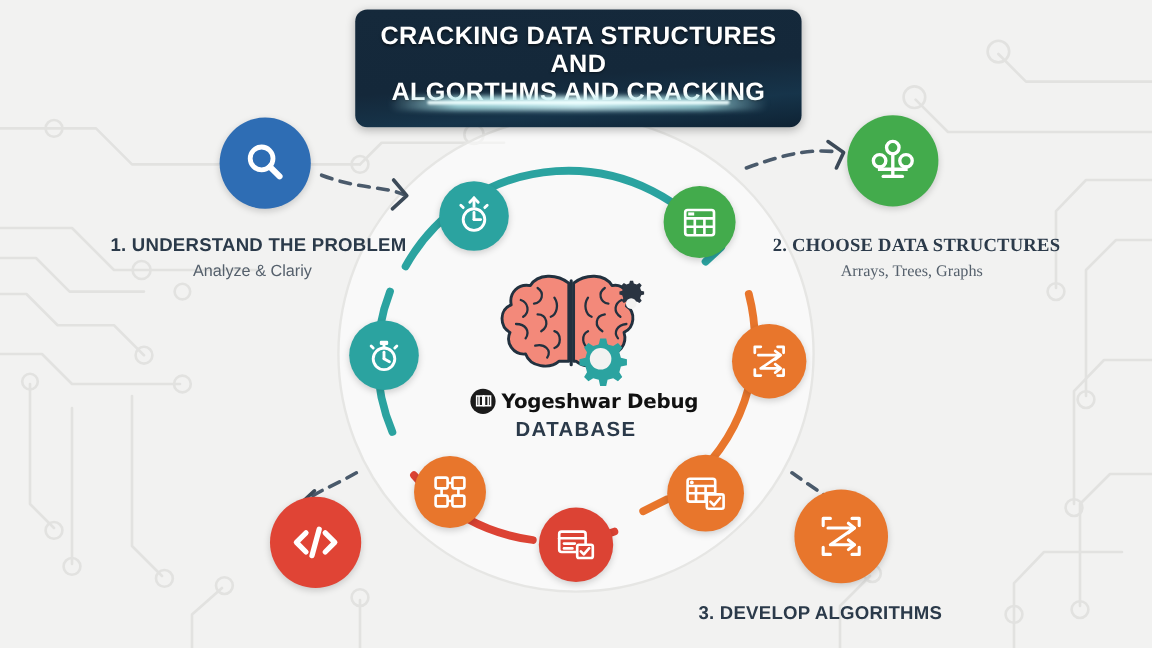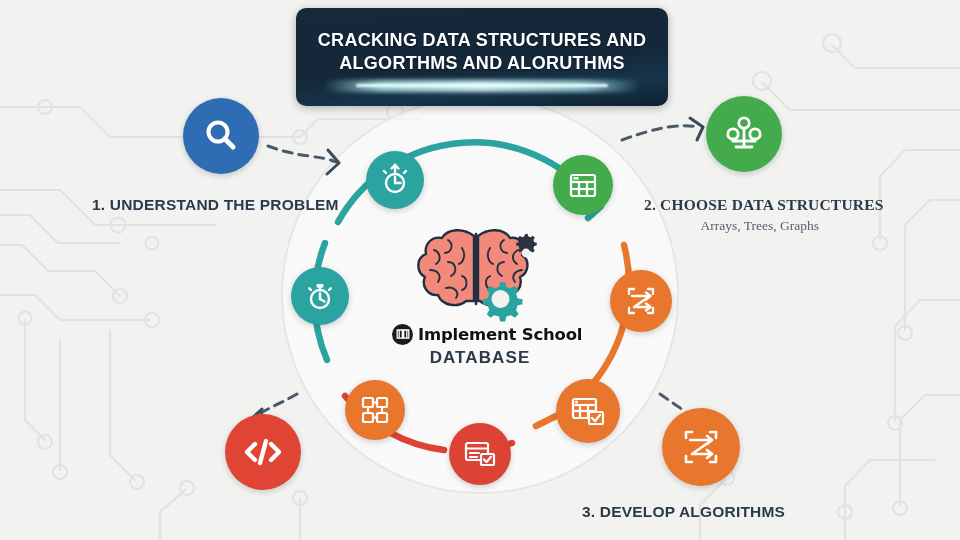--- a/index.html
+++ b/index.html
@@ -25,23 +25,23 @@
   .title-banner .glow{
     position:absolute;left:28px;right:28px;bottom:14px;height:12px;
     background:linear-gradient(90deg,rgba(150,220,225,0) 0%,rgba(175,232,236,.85) 18%,rgba(210,245,248,.95) 50%,rgba(170,228,232,.8) 82%,rgba(150,220,225,0) 100%);
     filter:blur(2.2px);border-radius:6px;
   }
   .title-banner .glow2{
     position:absolute;left:60px;right:60px;bottom:19px;height:3px;
     background:rgba(240,255,255,.95);filter:blur(1px);border-radius:3px;
   }
   .title-text{
-    position:absolute;left:0;right:0;top:21px;
+    position:absolute;left:0;right:0;top:11px;
     text-align:center;color:#ffffff;
-    font-size:18px;font-weight:bold;line-height:23px;
+    font-size:21px;font-weight:bold;line-height:23px;
     letter-spacing:.3px;
     text-shadow:0 1px 2px rgba(0,0,0,.5);
     padding:0 14px;
   }
 
   
   .step-label{position:absolute;}
   .step-title{
     font-size:15.5px;font-weight:bold;color:#2b3a4a;
     letter-spacing:.2px;white-space:nowrap;margin-top:15px;
@@ -187,21 +187,21 @@
       <path d="M 328 150 L 339 163 L 327 174"></path>
       <path d="M 690 118 L 703 127 L 697 140"></path>
       <path d="M 704 410 L 709 426 L 694 429"></path>
       <path d="M 262 409 L 249 421 L 259 433"></path>
     </g>
   </svg>
 
   <div class="title-banner">
     <div class="title-text">
       <span>CRACKING DATA STRUCTURES AND</span><br>
-      <span>ALGORTHMS AND ALORUTHMS</span>
+      <span>ALGORTHMS AND CRACKING</span>
     </div>
     <div class="glow"></div>
     <div class="glow2"></div>
   </div>
 
   <div class="badge b-search">
     <svg width="40" height="40" viewBox="0 0 40 40">
       <circle cx="17" cy="16" r="9.5" fill="none" stroke="#fff" stroke-width="4"></circle>
       <path d="M24 23 L32 31" stroke="#fff" stroke-width="5" stroke-linecap="round"></path>
     </svg>
@@ -400,26 +400,27 @@
       <svg width="14" height="12" viewBox="0 0 14 12">
         <g fill="none" stroke="#fff" stroke-width="1.3">
           <path d="M1.2 2 L6.3 2 L6.3 10.2 L1.2 10.2 Z"></path>
           <path d="M7.7 2 L12.8 2 L12.8 10.2 L7.7 10.2 Z"></path>
           <path d="M3.2 2 L3.2 10.2"></path>
             <path d="M10.8 2 L10.8 10.2"></path>
           <path d="M7 1.2 L7 10.8"></path>
         </g>
       </svg>
     </div>
-    <span class="wm-text">Implement School</span>
+    <span class="wm-text">Yogeshwar Debug</span>
   </div>
   <div class="db-text">DATABASE</div>
 
   <div class="step-label lbl-1">
     <div class="step-title">1. UNDERSTAND THE PROBLEM</div>
+    <div class="step-sub">Analyze &amp; Clariy</div>
   </div>
 
   <div class="step-label lbl-2">
     <div class="step-title">2. CHOOSE DATA STRUCTURES</div>
     <div class="step-sub">Arrays, Trees, Graphs</div>
   </div>
 
   <div class="step-label lbl-3">
     <div class="step-title">3. DEVELOP ALGORITHMS</div>
   </div>

